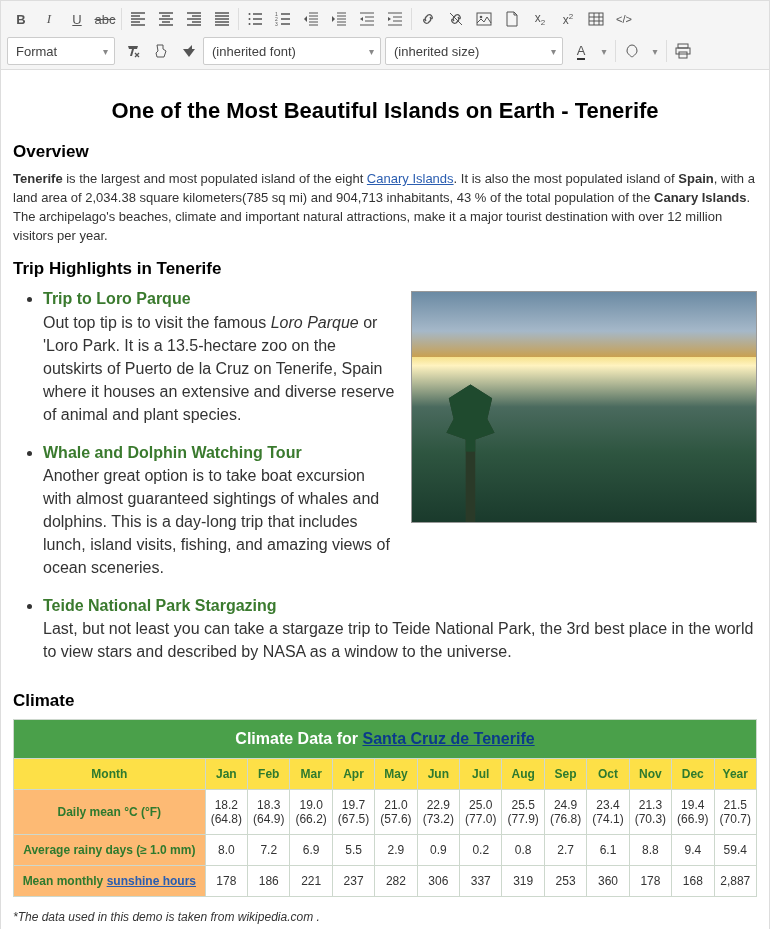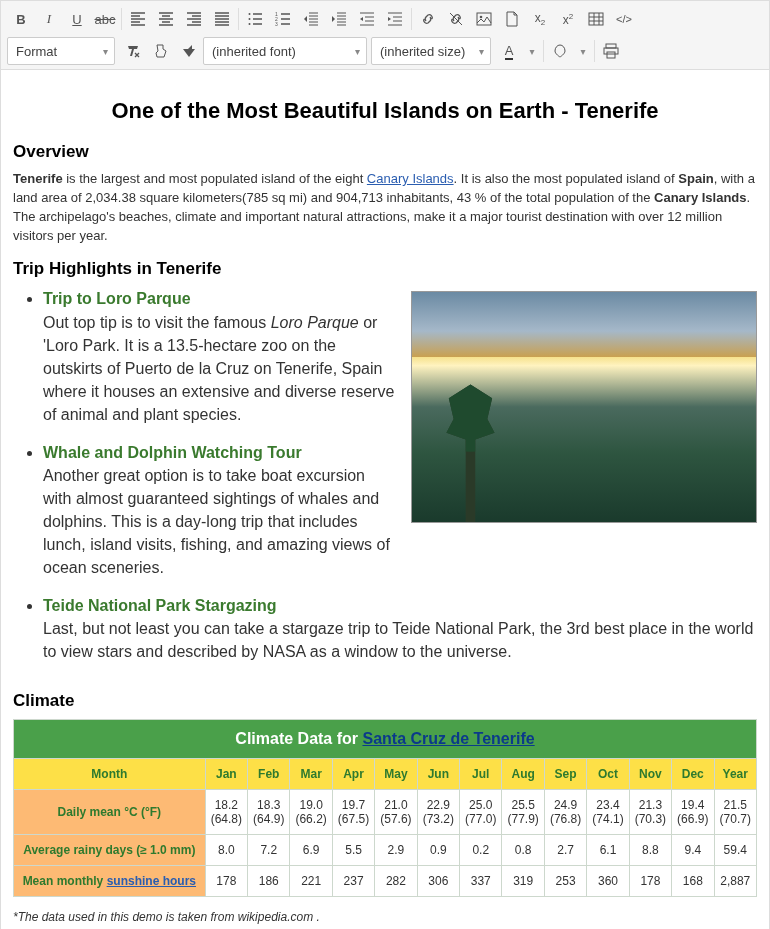--- a/index.html
+++ b/index.html
@@ -5,22 +5,22 @@
 * { box-sizing: border-box; margin: 0; padding: 0; }
 body { font-family: Verdana, Geneva, sans-serif; font-size: 13px; background: #fff; color: #333; }
 .editor { width: 770px; border: 1px solid #ddd; }
 .toolbar { background: #f5f5f5; border-bottom: 1px solid #ddd; padding: 4px 6px; display: flex; flex-wrap: wrap; gap: 0; align-items: center; }
 .toolbar-row { display: flex; align-items: center; gap: 0; width: 100%; }
 .tb-btn { width: 28px; height: 28px; display: inline-flex; align-items: center; justify-content: center; cursor: pointer; color: #555; border-radius: 2px; }
 .tb-sep { width: 1px; height: 22px; background: #ddd; margin: 0 2px; }
 .tb-select { border: 1px solid #ccc; background: #fff; height: 28px; padding: 0 24px 0 8px; font-size: 13px; color: #404040; position: relative; cursor: pointer; display: inline-flex; align-items: center; border-radius: 2px; margin-right: 4px; }
 .tb-select::after { content: '▾'; position: absolute; right: 6px; color: #888; font-size: 10px; }
 .tb-select.fmt { width: 108px; }
-.tb-select.font { width: 164px; }
-.tb-select.size { width: 120px; text-align: right; }
+.tb-select.font { width: 178px; }
+.tb-select.size { width: 178px; text-align: right; }
 .tb-drop { width: 18px; height: 28px; display: inline-flex; align-items: center; justify-content: center; color: #888; font-size: 10px; cursor: pointer; }
 .content { padding: 20px 12px; }
 h1.title { text-align: center; font-size: 22px; font-weight: bold; margin: 8px 0 18px; color: #000; }
 h2 { font-size: 17px; font-weight: bold; margin: 14px 0 8px; color: #000; }
 p { line-height: 1.45; margin-bottom: 10px; font-size: 13px; }
 a { color: #2a5db0; }
 .float-img { float: right; width: 346px; height: 232px; margin: 4px 0 10px 14px; background: linear-gradient(to bottom,#8aa5b8 0%,#d4a850 20%,#f5e089 28%,#fff3c0 32%,#4a6a5e 50%,#2e5540 70%,#1a3a2c 100%); border: 1px solid #999; position: relative; overflow: hidden; }
 .float-img::before { content:''; position:absolute; left:0; right:0; top:0; height:28%; background: linear-gradient(to bottom,#6b8aa3,#a5b8c9 60%,#c9a050); }
 .float-img::after { content:''; position:absolute; bottom:0; left:10%; width:14%; height:60%; background: radial-gradient(circle at 50% 20%,#1f4a2e 35%,transparent 36%),linear-gradient(#2a3a28,#2a3a28); clip-path: polygon(40% 100%,60% 100%,60% 40%,100% 35%,85% 25%,95% 10%,50% 0,5% 10%,15% 25%,0 35%,40% 40%); box-shadow: 80px -10px 0 -4px #1a3828, 150px 20px 0 6px #1d3f2a, 220px -5px 0 -2px #183526; }
 ul.highlights { padding-left: 30px; margin: 6px 0 12px; }

